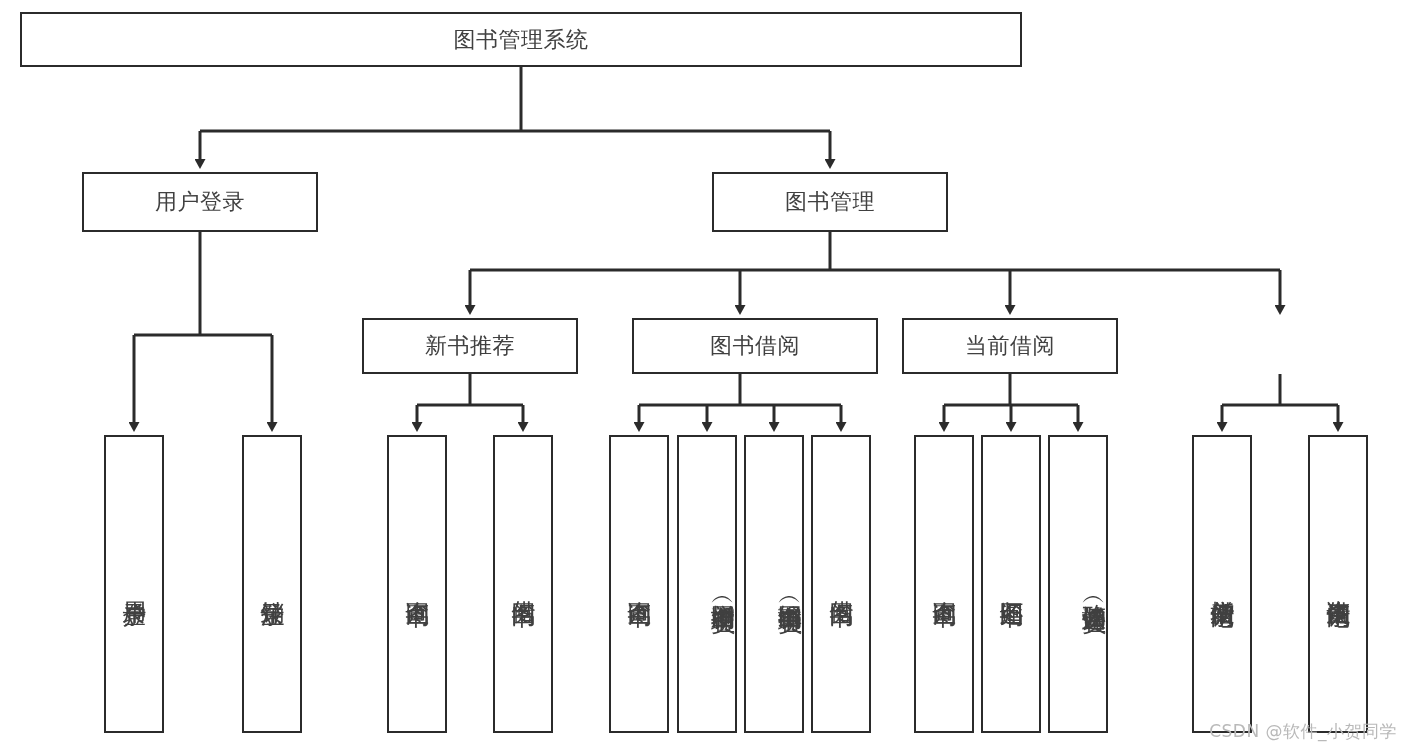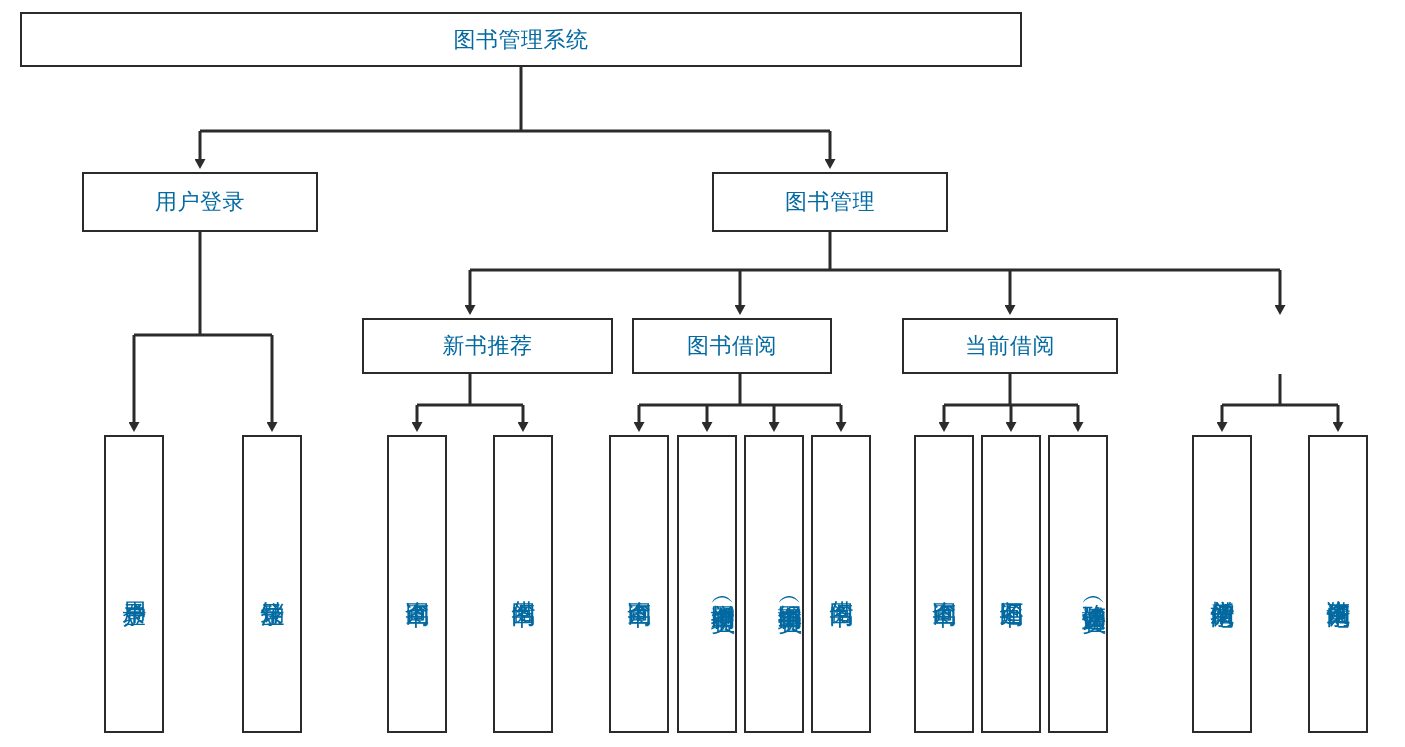--- a/index.html
+++ b/index.html
@@ -24,21 +24,21 @@
     top: 0;
     width: 1405px;
     height: 747px;
     pointer-events: none;
   }
   .node {
     position: absolute;
     box-sizing: border-box;
     border: 2px solid #2b2b2b;
     background: #ffffff;
-    color: #0369a1;
+    color: #404040;
     display: flex;
     align-items: center;
     justify-content: center;
     text-align: center;
     line-height: 1.05;
   }
   .node.horiz {
     font-size: 22px;
     letter-spacing: 0.5px;
   }
@@ -134,25 +134,25 @@
   </div>
 
   <div class="node horiz" style="left:82px; top:172px; width:236px; height:60px;">
     <span class="node-label">用户登录</span>
   </div>
 
   <div class="node horiz" style="left:712px; top:172px; width:236px; height:60px;">
     <span class="node-label">图书管理</span>
   </div>
 
-  <div class="node horiz" style="left:362px; top:318px; width:251px; height:56px;">
+  <div class="node horiz" style="left:362px; top:318px; width:216px; height:56px;">
     <span class="node-label">新书推荐</span>
   </div>
 
-  <div class="node horiz" style="left:632px; top:318px; width:200px; height:56px;">
+  <div class="node horiz" style="left:632px; top:318px; width:246px; height:56px;">
     <span class="node-label">图书借阅</span>
   </div>
 
   <div class="node horiz" style="left:902px; top:318px; width:216px; height:56px;text-align:center;">
     <span class="node-label">当前借阅</span>
   </div>
 
 
   <div class="node vert centered" style="left:104px; top:435px; width:60px; height:298px;">
     <span class="node-label">用户登录</span>
@@ -199,14 +199,15 @@
   </div>
 
   <div class="node vert centered" style="left:1192px; top:435px; width:60px; height:298px;">
     <span class="node-label">新增借阅记录</span>
   </div>
 
   <div class="node vert centered" style="left:1308px; top:435px; width:60px; height:298px;">
     <span class="node-label">查询借阅记录</span>
   </div>
 
+  <div id="watermark">CSDN @软件_小贺同学</div>
 
 </div>
 
 </body></html>

